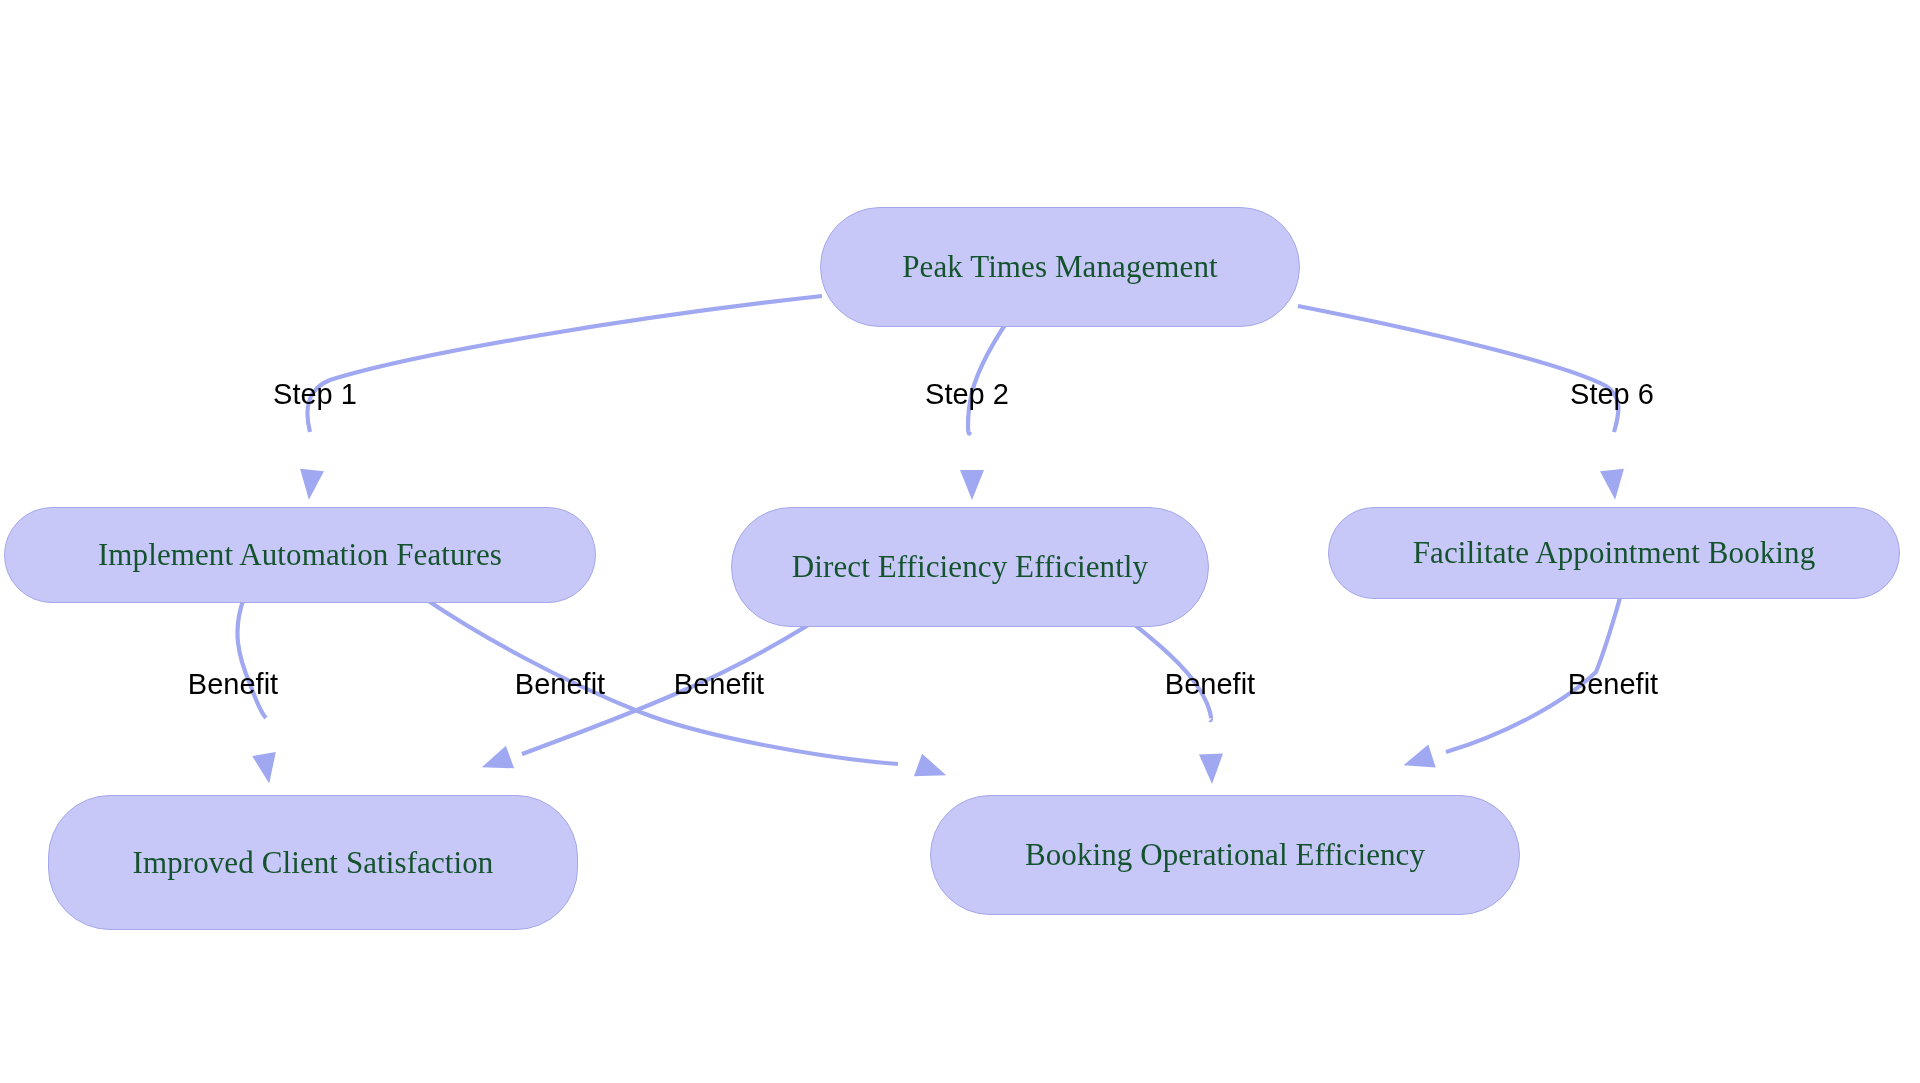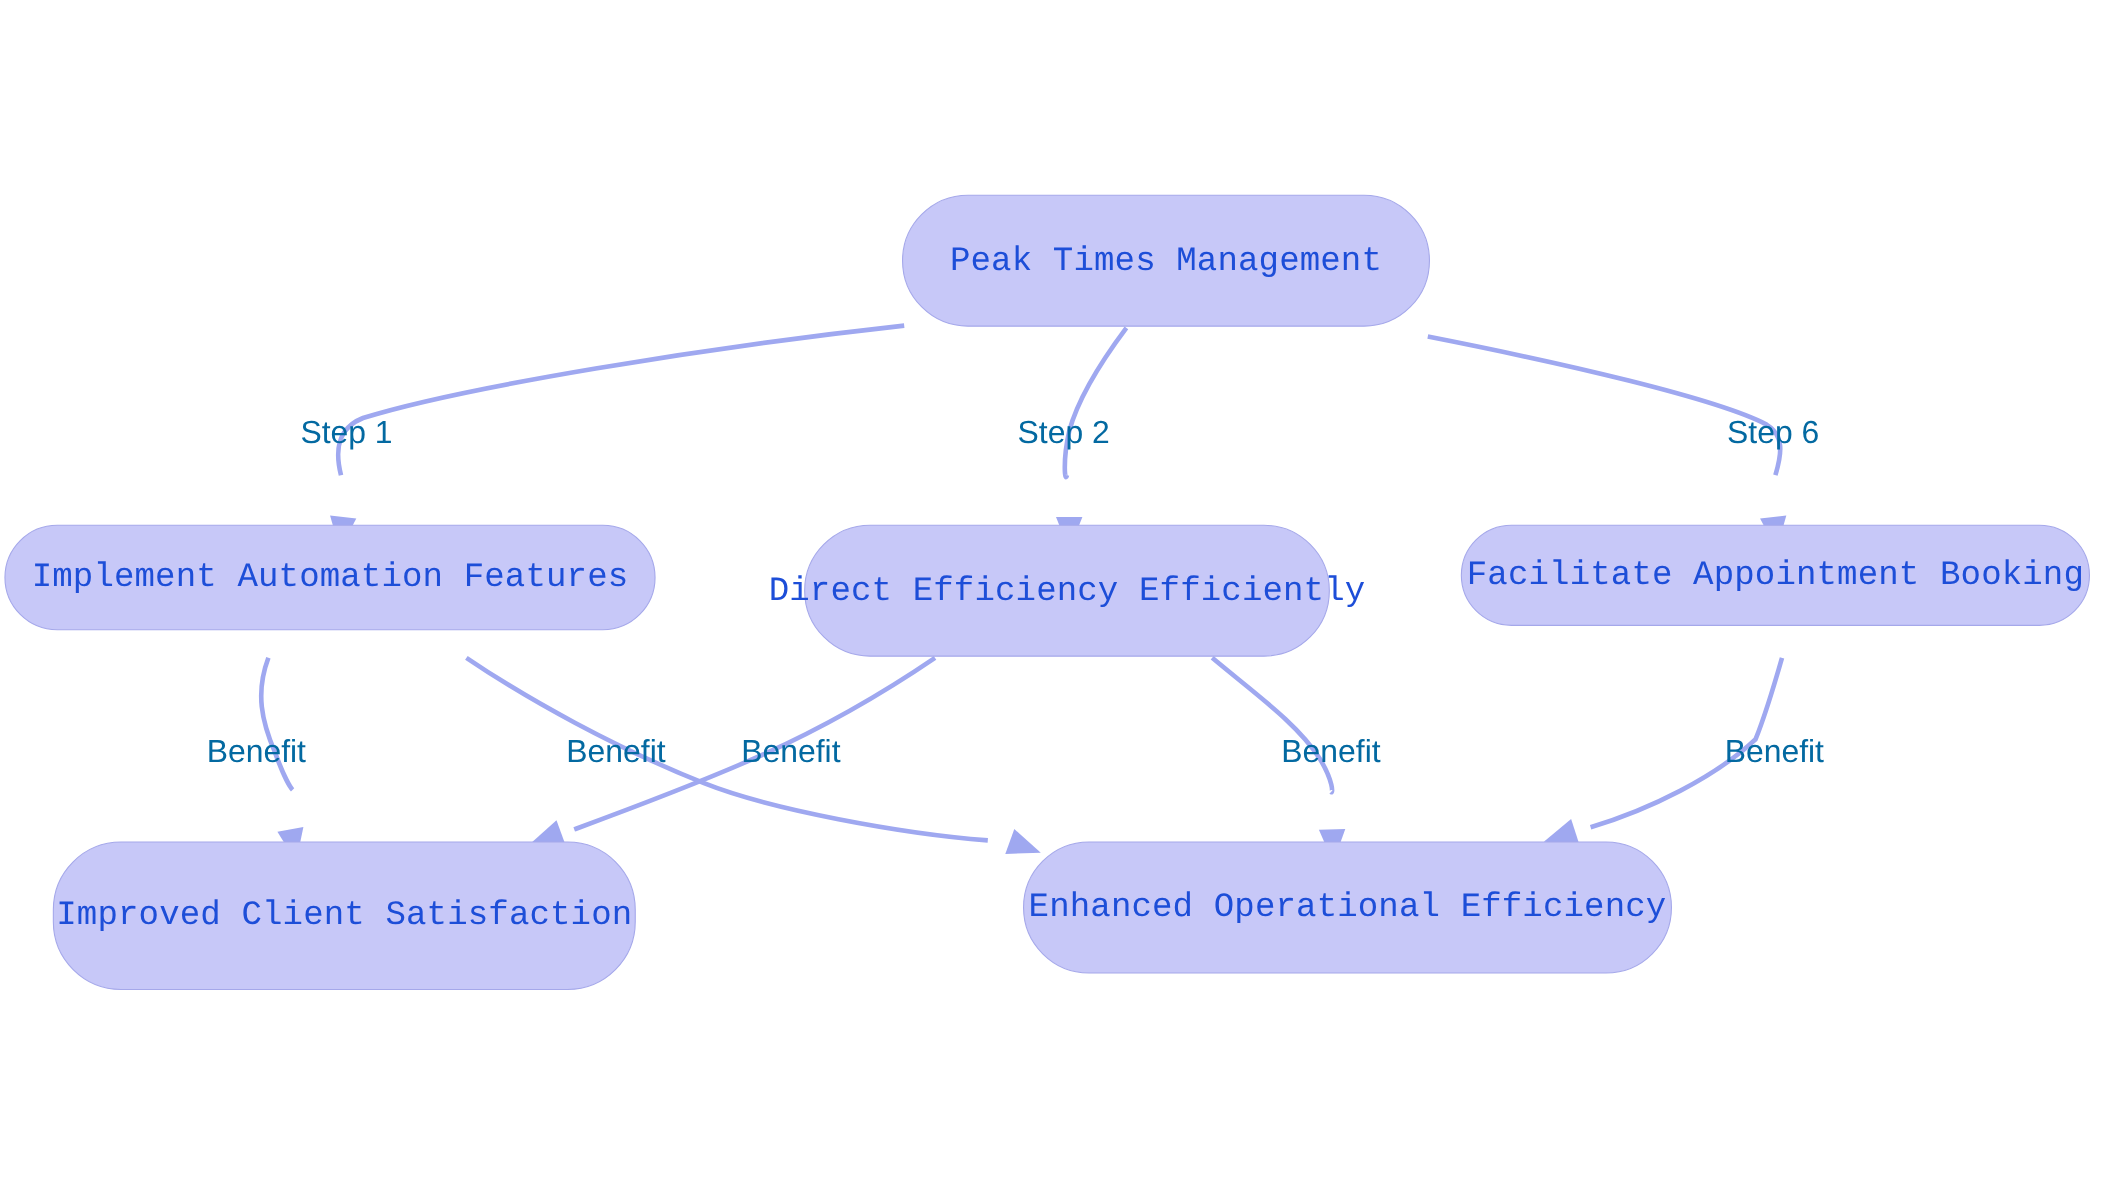--- a/index.html
+++ b/index.html
@@ -28,30 +28,31 @@
   }
   .node {
     position: absolute;
     box-sizing: border-box;
     display: flex;
     align-items: center;
     justify-content: center;
     background: #c7c8f8;
     border: 1.6px solid #a5a8ea;
     border-radius: 62px;
-    color: #1d4ed8;
+    color: #14532d;
     font-size: 31px;
-    font-family: Liberation Mono, monospace;
+    font-family: Liberation Serif, serif;
     font-weight: 400;
     letter-spacing: 0.1px;
     white-space: nowrap;
+    margin-top: 30px;
   }
   .edge-label {
     position: absolute;
-    color: #0369a1;
+    color: #000000;
     font-size: 29px;
     font-family: "Liberation Sans", sans-serif;
     white-space: nowrap;
     transform: translate(-50%, -50%);
     background: transparent;
   }
   .edge-path {
     fill: none;
     stroke: #9fa8f0;
     stroke-width: 4.2;
@@ -99,21 +100,21 @@
       <div class="node" style="left: 731px; top: 477px; width: 478px; height: 120px;">
         <span>Direct Efficiency Efficiently</span>
       </div>
       <div class="node" style="left: 1328px; top: 477px; width: 572px; height: 92px;">
         <span>Facilitate Appointment Booking</span>
       </div>
       <div class="node" style="left: 48px; top: 765px; width: 530px; height: 135px;">
         <span>Improved Client Satisfaction</span>
       </div>
       <div class="node" style="left: 930px; top: 765px; width: 590px; height: 120px;">
-        <span>Enhanced Operational Efficiency</span>
+        <span>Booking Operational Efficiency</span>
       </div>
     </div>
   <div id="edge-labels-group">
       <div class="edge-label" style="left: 315px; top: 394px;">Step 1</div>
       <div class="edge-label" style="left: 967px; top: 394px;">Step 2</div>
       <div class="edge-label" style="left: 1612px; top: 394px;">Step 6</div>
       <div class="edge-label" style="left: 233px; top: 684px;">Benefit</div>
       <div class="edge-label" style="left: 560px; top: 684px;">Benefit</div>
       <div class="edge-label" style="left: 719px; top: 684px;">Benefit</div>
       <div class="edge-label" style="left: 1210px; top: 684px;">Benefit</div>

